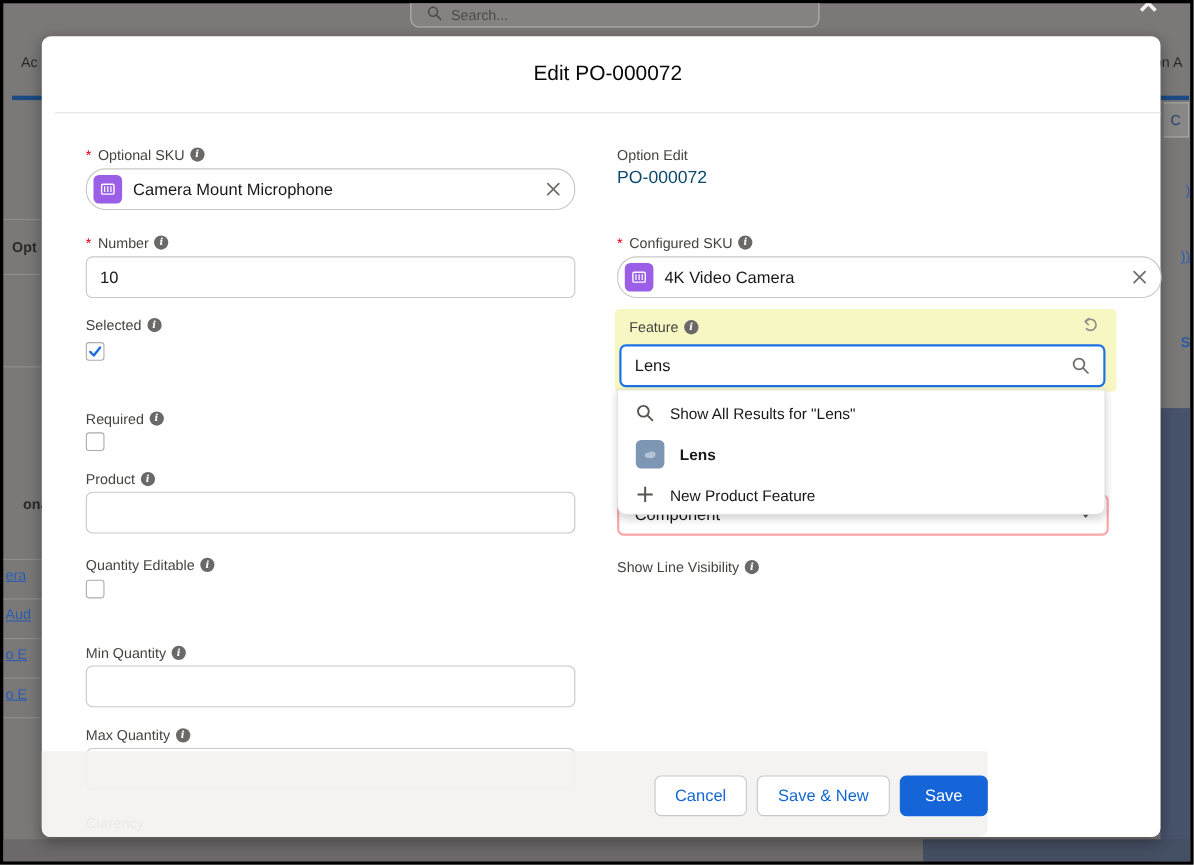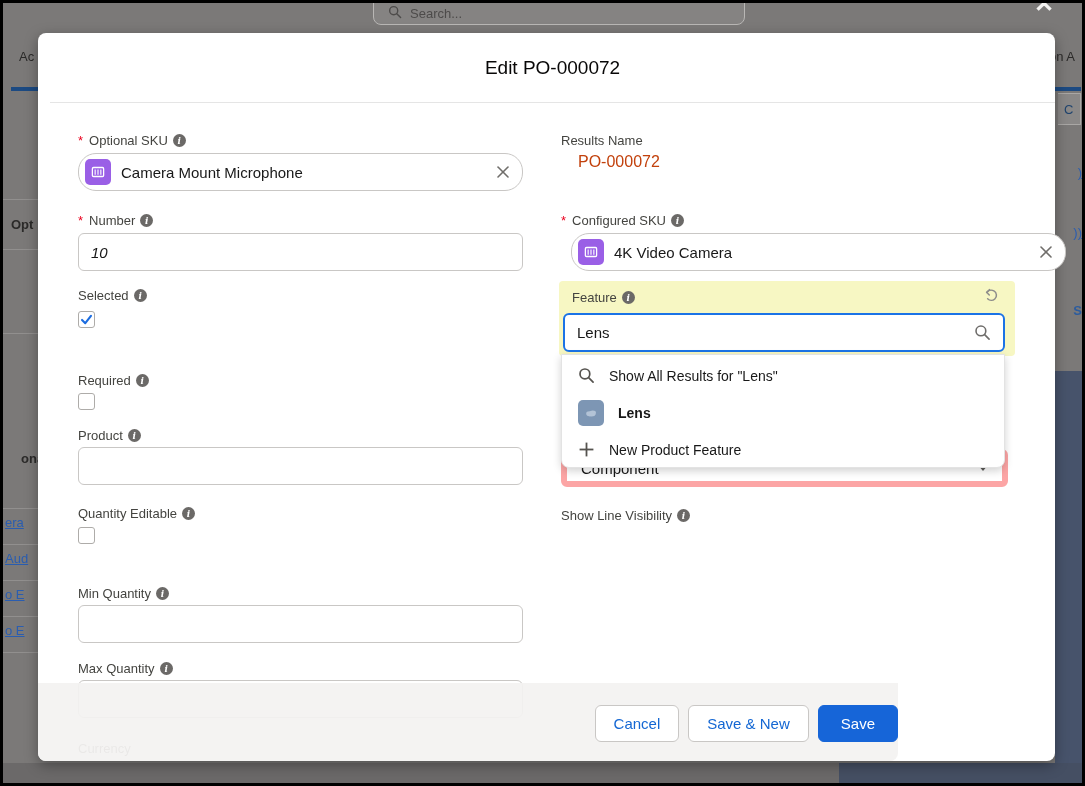--- a/index.html
+++ b/index.html
@@ -67,23 +67,23 @@
     width:445px; height:38px; border:1px solid #c9c7c5; border-radius:18px;
     display:flex; align-items:center; gap:10px; padding:0 12px 0 6px; background:#fff; cursor:pointer;
   }
   .pill-text { flex:1; font-size:15px; color:#181818; white-space:nowrap; overflow:hidden; }
   .pill-remove { flex:0 0 auto; cursor:pointer; display:flex; }
   .obj-icon { width:26px; height:26px; border-radius:5px; flex:0 0 auto; }
   .checkbox {
     width:17px; height:17px; border:1px solid #aeaca9; border-radius:3px; background:#fff; cursor:pointer;
     display:flex; align-items:center; justify-content:center;
   }
-  .ro-value { font-size:16px; color:#c2410c;margin-left:17px; }
+  .ro-value { font-size:16px; color:#0c4a6e; }
   .fake-select {
-    width:447px; height:38px; border:6px solid #fca5a5; border-radius:6px; background:#fff;
+    width:447px; height:38px; border:2px solid #fca5a5; border-radius:6px; background:#fff;
     display:flex; align-items:center; justify-content:space-between; padding:0 14px; cursor:pointer;
     font-size:15px; color:#181818;
   }
   .caret { width:0; height:0; border-left:5px solid transparent; border-right:5px solid transparent; border-top:6px solid #5c5b59; }
   .hl-block {
     left:521px; top:248px; width:456px; height:75px; background:#f7f7c3; border-radius:4px;
   }
   .undo-btn { position:absolute; right:14px; top:5px; cursor:pointer; }
   .feature-input {
     position:absolute; left:525px; top:280px; width:442px; height:39px;
@@ -190,21 +190,21 @@
     </span>
   </div>
 
   <div class="fld" style="left:40px; top:180px;">
     <div class="fld-label">
       <span class="req">*</span>
       <span>Number</span>
       <span class="info-icon">i</span>
     </div>
   </div>
-  <input class="fld txt-input" style="left: 40px; top: 200px; font-style: italic;" value="10">
+  <input class="fld txt-input" style="left: 40px; top: 200px;" value="10">
 
   <div class="fld" style="left:40px; top:255px;">
     <div class="fld-label">
       <span>Selected</span>
       <span class="info-icon">i</span>
     </div>
   </div>
   <div class="fld checkbox" style="left:40px; top:278px;">
     <svg width="13" height="13" viewBox="0 0 16 16">
         <polyline points="2.5,8.5 6.5,12.5 13.5,3.5" fill="none" stroke="#1b6ce0" stroke-width="2.6" stroke-linecap="round" stroke-linejoin="round"></polyline>
@@ -248,33 +248,33 @@
       <span>Max Quantity</span>
       <span class="info-icon">i</span>
     </div>
   </div>
   <input class="fld txt-input" style="left: 40px; top: 647px;">
 
   <div class="fld faded-label" style="left:40px; top:708px; z-index:1;">Currency</div>
 
   <div class="fld" style="left:523px; top:100px;">
     <div class="fld-label">
-      <span>Results Name</span>
+      <span>Option Edit</span>
     </div>
   </div>
   <div class="fld ro-value" style="left:523px; top:120px;">PO-000072</div>
 
   <div class="fld" style="left:523px; top:180px;">
     <div class="fld-label">
       <span class="req">*</span>
       <span>Configured SKU</span>
       <span class="info-icon">i</span>
     </div>
   </div>
-  <div class="fld pill" style="left:523px; top:200px; width:495px;margin-left:10px;">
+  <div class="fld pill" style="left:523px; top:200px; width:495px;">
     <span class="obj-icon" style="background:#9a5fe6; display:flex; align-items:center; justify-content:center;">
       <svg width="18" height="18" viewBox="0 0 24 24">
           <rect x="4.5" y="6" width="15" height="12" rx="1.5" fill="none" stroke="#fff" stroke-width="1.7"></rect>
           <line x1="8.2" y1="8.5" x2="8.2" y2="15.5" stroke="#fff" stroke-width="1.5"></line>
           <line x1="12" y1="8.5" x2="12" y2="15.5" stroke="#fff" stroke-width="1.5"></line>
           <line x1="15.8" y1="8.5" x2="15.8" y2="15.5" stroke="#fff" stroke-width="1.5"></line>
         </svg>
     </span>
     <span class="pill-text">4K Video Camera</span>
     <span class="pill-remove">

